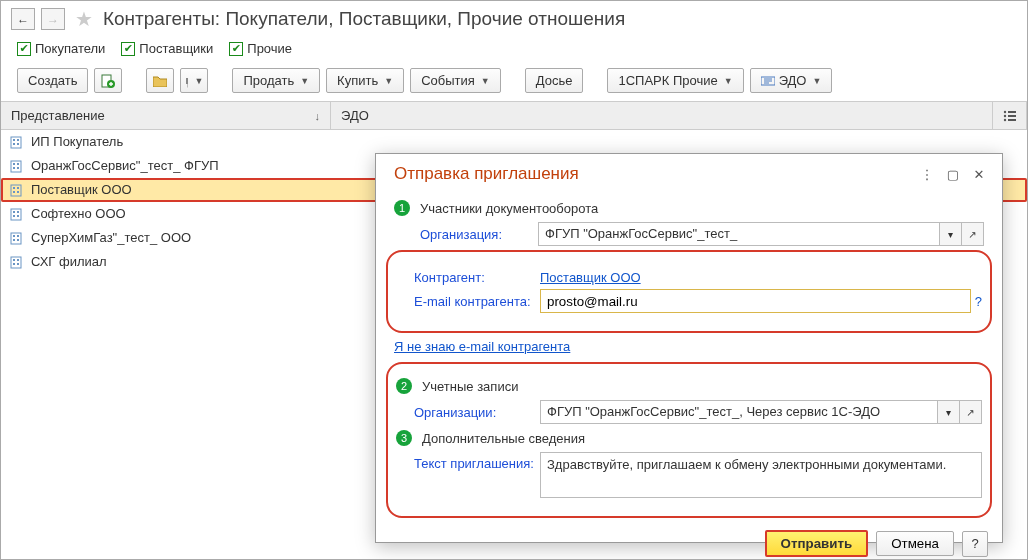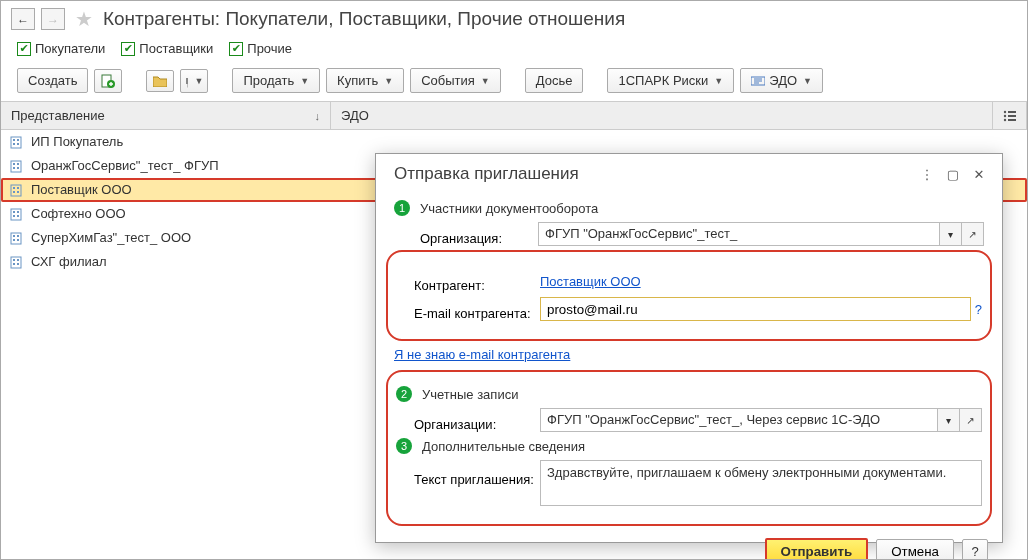--- a/index.html
+++ b/index.html
@@ -5,48 +5,48 @@
   * { box-sizing: border-box; }
   html, body { margin: 0; padding: 0; font-family: Arial, sans-serif; font-size: 13px; color: #333; background: #fff; }
   .app { width: 1028px; height: 560px; position: relative; border: 1px solid #aaa; overflow: hidden; }
   .topbar { display: flex; align-items: center; padding: 6px 10px; gap: 6px; }
   .nav-btn { width: 24px; height: 22px; border: 1px solid #aaa; background: #f5f5f5; display: flex; align-items: center; justify-content: center; cursor: pointer; font-size: 12px; }
   .star { color: #ccc; font-size: 20px; margin: 0 4px; cursor: pointer; }
   .page-title { font-size: 19px; color: #444; }
   .checks { display: flex; gap: 16px; padding: 4px 16px 8px; align-items: center; }
   .check { display: flex; align-items: center; gap: 4px; }
   .checkbox { width: 14px; height: 14px; border: 1px solid #1a8a1a; display: inline-flex; align-items: center; justify-content: center; color: #1a8a1a; font-size: 11px; line-height: 1; cursor: pointer; }
-  .toolbar { display: flex; gap: 6px; padding: 4px 16px 8px; align-items: center; }
+  .toolbar { display: flex; gap: 6px; padding: 4px 16px 8px; }
   .toolbar .sep { width: 12px; }
   .btn { border: 1px solid #aaa; background: linear-gradient(#fdfdfd,#efefef); padding: 4px 10px; cursor: pointer; display: inline-flex; align-items: center; gap: 4px; border-radius: 2px; white-space: nowrap; }
   .btn-icon { width: 28px; padding: 4px; justify-content: center; }
   .caret { font-size: 9px; color: #555; margin-left: 2px; }
   .table-wrapper { border-top: 1px solid #ccc; }
   .table-head { display: flex; background: #eee; border-bottom: 1px solid #ccc; }
   .table-head .col { padding: 6px 10px; border-right: 1px solid #ccc; display: flex; align-items: center; gap: 0; }
   .col-rep { width: 330px; justify-content: space-between; }
   .col-edo { flex: 1; }
   .col-menu { width: 34px; justify-content: center; border-right: none; }
   .rows { }
   .row { display: flex; align-items: center; padding: 4px 8px; gap: 6px; border-bottom: 1px solid transparent; }
   .row .orgicon { width: 16px; display: inline-block; text-align: center; color: #6a95c4; }
   .row .orgicon svg { display: block; }
   .row:nth-child(odd){  }
   .row.selected { background: #ffe9a6; }
   .row.highlight { outline: 2px solid #d63a2a; outline-offset: -2px; border-radius: 2px; }
   
   .dialog { position: absolute; left: 374px; top: 152px; width: 628px; height: 390px; background: #fff; border: 1px solid #999; box-shadow: 0 4px 18px rgba(0,0,0,.25); display: flex; flex-direction: column; }
   .dialog-titlebar { display: flex; align-items: center; padding: 10px 12px 6px 18px; }
-  .dialog-title { font-size: 17px; flex: 1; color: #404040; }
+  .dialog-title { font-size: 17px; flex: 1; color: #c2410c; }
   .dlg-icnbtn { width: 22px; height: 20px; display: flex; align-items: center; justify-content: center; cursor: pointer; color: #555; margin-left: 4px; }
   .dialog-body { padding: 4px 18px 0 18px; flex: 1; }
   .step-line { display: flex; align-items: center; gap: 10px; margin: 6px 0; }
   .step-num { width: 16px; height: 16px; border-radius: 50%; background: #17a33b; color:#fff; font-size:11px; display: inline-flex; align-items:center; justify-content:center; flex-shrink:0; }
   .form-row { display: flex; align-items: center; margin: 4px 0; }
-  .form-row .lbl { width: 144px; padding-left: 26px; color:#000000;margin-top:8px; }
+  .form-row .lbl { width: 144px; padding-left: 26px; color:#1d4ed8; }
   .form-row .ctrl { flex: 1; display:flex; align-items:center; gap:0; }
   .combo { flex: 1; display: flex; border: 1px solid #bbb; height: 24px; }
   .combo .cval { flex:1; padding: 3px 6px; overflow:hidden; text-overflow:ellipsis; white-space:nowrap; }
   .combo .cbtn { width: 22px; border-left: 1px solid #bbb; display:flex; align-items:center; justify-content:center; cursor:pointer; font-size:10px; background:#f5f5f5; }
   .link { color: #1155cc; text-decoration: underline; cursor: pointer; }
   .textinput { flex:1; border:1px solid #bbb; height:24px; padding:3px 6px; }
   .textarea { flex:1; border:1px solid #bbb; height:46px; padding:4px 6px; }
   .group-outline { border: 2px solid #d63a2a; border-radius: 16px; padding: 14px 8px; margin: 2px -8px 4px; }
   .right-align { display:flex; justify-content:flex-start; padding: 2px 0 6px; }
   .dialog-footer { display:flex; justify-content:flex-end; gap:8px; padding: 8px 14px 21px; border-top: 0; align-items:center; }
@@ -115,21 +115,21 @@
       <span class="caret">▼</span>
     </span>
     <span class="btn">
       <span>События</span>
       <span class="caret">▼</span>
     </span>
     <span class="sep"></span>
     <span class="btn">Досье</span>
     <span class="sep"></span>
     <span class="btn">
-      <span>1СПАРК Риски</span>
+      <span>1СПАРК Прочие</span>
       <span class="caret">▼</span>
     </span>
     <span class="btn">
       <svg width="14" height="12">
           <rect x="0" y="2" width="14" height="8" fill="none" stroke="#4a7abf"></rect>
           <path d="M3 4h8M3 6h8M3 8h5" stroke="#4a7abf"></path>
         </svg>
       <span>ЭДО</span>
       <span class="caret">▼</span>
     </span>

